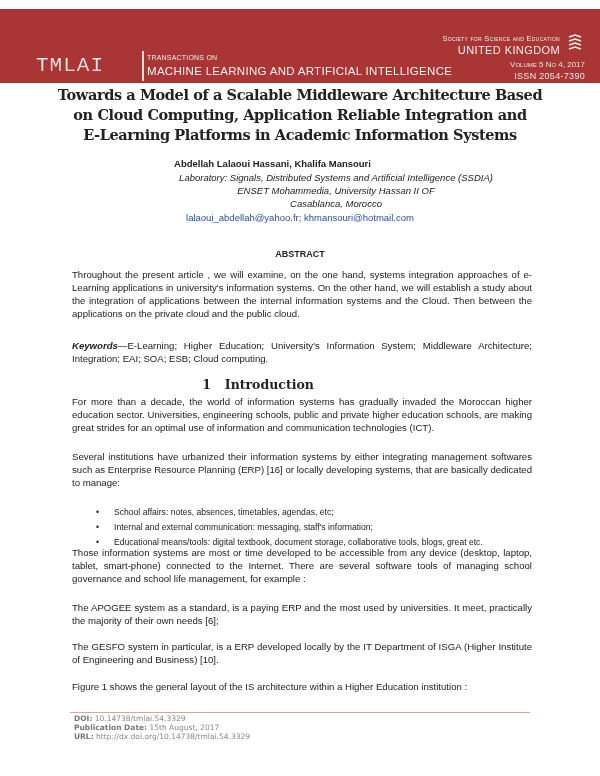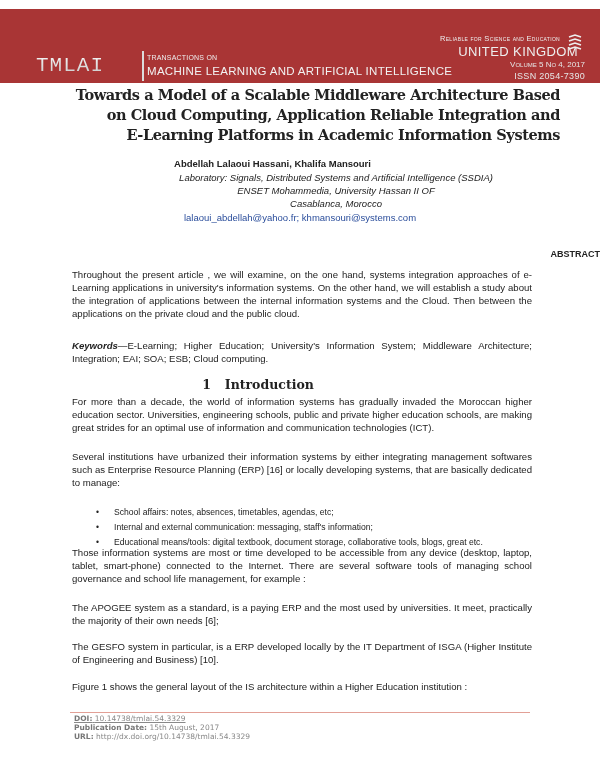--- a/index.html
+++ b/index.html
@@ -4,50 +4,50 @@
 <style>
   html, body { margin:0; padding:0; }
   body { width:600px; height:776px; background:#ffffff; position:relative; overflow:hidden; font-family:"Liberation Sans", sans-serif; color:#222; }
   .banner { position:absolute; left:0; top:9px; width:600px; height:74px; background:#a93535; }
   .logo { position:absolute; left:36px; top:42px; font-family:Liberation Mono, monospace; font-size:21px; letter-spacing:1px; color:#e8e8e8; font-weight:normal;
           background:linear-gradient(#ffffff,#bdbdbd); -webkit-background-clip:text; background-clip:text; -webkit-text-fill-color:transparent; line-height:30px; }
   .logo-sep { position:absolute; left:142px; top:42px; width:2px; height:30px; background:#dcdcdc; }
   .tx-small { position:absolute; left:147px; top:45px; font-size:7px; color:#eee; letter-spacing:0.2px; }
   .tx-big { position:absolute; left:147px; top:56px; font-size:11.5px; color:#f2f2f2; letter-spacing:0.3px; }
   .society { position:absolute; right:40px; top:25px; font-size:7.5px; color:#eee; font-variant:small-caps; text-align:right; letter-spacing:0.3px; }
-  .uk { position:absolute; right:22px; top:35px; font-size:13px; color:#eee; text-align:right; letter-spacing:0.4px; }
+  .uk { position:absolute; right:40px; top:35px; font-size:11px; color:#eee; text-align:right; letter-spacing:0.4px; }
   .soc-icon { position:absolute; right:16px; top:24px; width:18px; height:18px; }
   .volume { position:absolute; right:15px; top:51px; font-size:8px; color:#e6e6e6; font-variant:small-caps; text-align:right; }
   .issn { position:absolute; right:15px; top:62px; font-size:9px; color:#e6e6e6; text-align:right; letter-spacing:0.3px; }
 
-  .title { position:absolute; left:40px; top:85px; width:520px; text-align:right; font-family:"DejaVu Serif", serif; font-weight:bold; font-size:14.5px; line-height:20px; color:#222; letter-spacing:-0.4px; }
+  .title { position:absolute; left:40px; top:85px; width:520px; text-align:center; font-family:"DejaVu Serif", serif; font-weight:bold; font-size:14.5px; line-height:20px; color:#222; letter-spacing:-0.4px; }
   .authors { position:absolute; left:0; top:158px; width:545px; text-align:center; font-size:9.5px; font-weight:bold; color:#222; }
   .aff { position:absolute; left:0; width:600px; text-align:center; font-size:9.5px; font-style:italic; color:#222;margin-left:36px; }
   .email { position:absolute; left:0; top:212px; width:600px; text-align:center; font-size:9.5px; color:#2a4d9b; }
-  .abstract-h { position:absolute; left:0; top:249px; width:600px; text-align:right; font-size:9px; font-weight:bold; color:#222; }
+  .abstract-h { position:absolute; left:0; top:249px; width:600px; text-align:center; font-size:9px; font-weight:bold; color:#222; }
   .para { position:absolute; left:72px; width:460px; font-size:9.6px; line-height:13px; text-align:justify; color:#222; }
   .kw-label { font-weight:bold; font-style:italic; }
   .section-h { position:absolute; left:0; top:377px; width:516px; text-align:center; font-family:"DejaVu Serif", serif; font-weight:bold; font-size:12.5px; color:#222; }
   .section-h .num { margin-right:14px; }
   .bullets { position:absolute; left:88px; top:497px; width:440px; margin:8px; padding:0; list-style:none; font-size:8.6px; line-height:15px; color:#222; }
   .bullets li { position:relative; padding-left:18px; }
   .bullets li::before { content:"\2022"; position:absolute; left:0; top:0; }
   .footer-line { position:absolute; left:70px; top:712px; width:460px; height:1px; background:#e2a096; }
   .footer { position:absolute; left:74px; font-size:7.5px; color:#888; line-height:9.5px; font-family:"DejaVu Sans", sans-serif; }
   .footer b { color:#777; }
 </style>
 </head>
 <body>
 
 <div class="banner">
   <div class="logo">TMLAI</div>
   <div class="logo-sep"></div>
   <div class="tx-small">TRANSACTIONS ON</div>
   <div class="tx-big">MACHINE LEARNING AND ARTIFICIAL INTELLIGENCE</div>
-  <div class="society">Reliable for Science and Education</div>
+  <div class="society">Society for Science and Education</div>
   <div class="uk">UNITED KINGDOM</div>
   <svg class="soc-icon" viewBox="0 0 18 18">
     <g fill="none" stroke="#eee" stroke-width="1.6">
       <path d="M3 4 L9 2 L15 4"></path>
         <path d="M3 8 L9 6 L15 8"></path>
         <path d="M3 12 L9 10 L15 12"></path>
         <path d="M3 16 L9 14 L15 16"></path>
     </g>
   </svg>
   <div class="volume">Volume 5 No 4, 2017</div>
@@ -57,21 +57,21 @@
 <div class="title">
   <div>Towards a Model of a Scalable Middleware Architecture Based</div>
   <div>on Cloud Computing, Application Reliable Integration and</div>
   <div>E-Learning Platforms in Academic Information Systems</div>
 </div>
 
 <div class="authors">Abdellah Lalaoui Hassani, Khalifa Mansouri</div>
 <div class="aff" style="top:172px;">Laboratory: Signals, Distributed Systems and Artificial Intelligence (SSDIA)</div>
 <div class="aff" style="top:185px;">ENSET Mohammedia, University Hassan II OF</div>
 <div class="aff" style="top:198px;">Casablanca, Morocco</div>
-<div class="email">lalaoui_abdellah@yahoo.fr; khmansouri@systems.com</div>
+<div class="email">lalaoui_abdellah@yahoo.fr; khmansouri@hotmail.com</div>
 
 <div class="abstract-h">ABSTRACT</div>
 <div class="para" style="top:268px;">Throughout the present article , we will examine, on the one hand, systems integration approaches of e-Learning applications in university's information systems. On the other hand, we will establish a study about the integration of applications between the internal information systems and the Cloud. Then between the applications on the private cloud and the public cloud.</div>
 
 <div class="para" style="top:339px;"><span class="kw-label">Keywords</span><span>—E-Learning; Higher Education; University's Information System; Middleware Architecture; Integration; EAI; SOA; ESB; Cloud computing.</span></div>
 
 <div class="section-h"><span class="num">1</span><span>Introduction</span></div>
 
 <div class="para" style="top:395px;">For more than a decade, the world of information systems has gradually invaded the Moroccan higher education sector. Universities, engineering schools,  public and private higher education schools, are making great strides for an optimal use of information and communication technologies (ICT).</div>
 <div class="para" style="top:450px;">Several institutions have urbanized their information systems by either integrating management softwares such as Enterprise Resource Planning (ERP) [16] or locally developing systems, that are basically dedicated to manage:</div>
@@ -81,15 +81,15 @@
   <li>Internal and external communication: messaging, staff's information;</li>
   <li>Educational means/tools: digital textbook, document storage, collaborative tools, blogs, great etc.</li>
 </ul>
 
 <div class="para" style="top:546px;">Those information systems are most or time developed to be accessible from any device (desktop, laptop, tablet, smart-phone) connected to the Internet. There are several software tools of managing school governance and school life management, for example :</div>
 <div class="para" style="top:601px;">The APOGEE system as a standard, is a paying ERP and the most used by universities. It meet, practically the majority of their own needs [6];</div>
 <div class="para" style="top:640px;">The GESFO system in particular, is a ERP developed locally by the IT Department of ISGA (Higher Institute of Engineering and Business) [10].</div>
 <div class="para" style="top:680px;">Figure 1 shows the general layout of the IS architecture within a Higher Education institution :</div>
 
 <div class="footer-line"></div>
-<div class="footer" style="top:714px;text-decoration:underline;"><b>DOI:</b> <span>10.14738/tmlai.54.3329</span></div>
+<div class="footer" style="top:714px;"><b>DOI:</b> <span>10.14738/tmlai.54.3329</span></div>
 <div class="footer" style="top:723px;"><b>Publication Date:</b> <span>15th August, 2017</span></div>
 <div class="footer" style="top:732px;"><b>URL:</b> <span>http://dx.doi.org/10.14738/tmlai.54.3329</span></div>
 
 </body></html>

